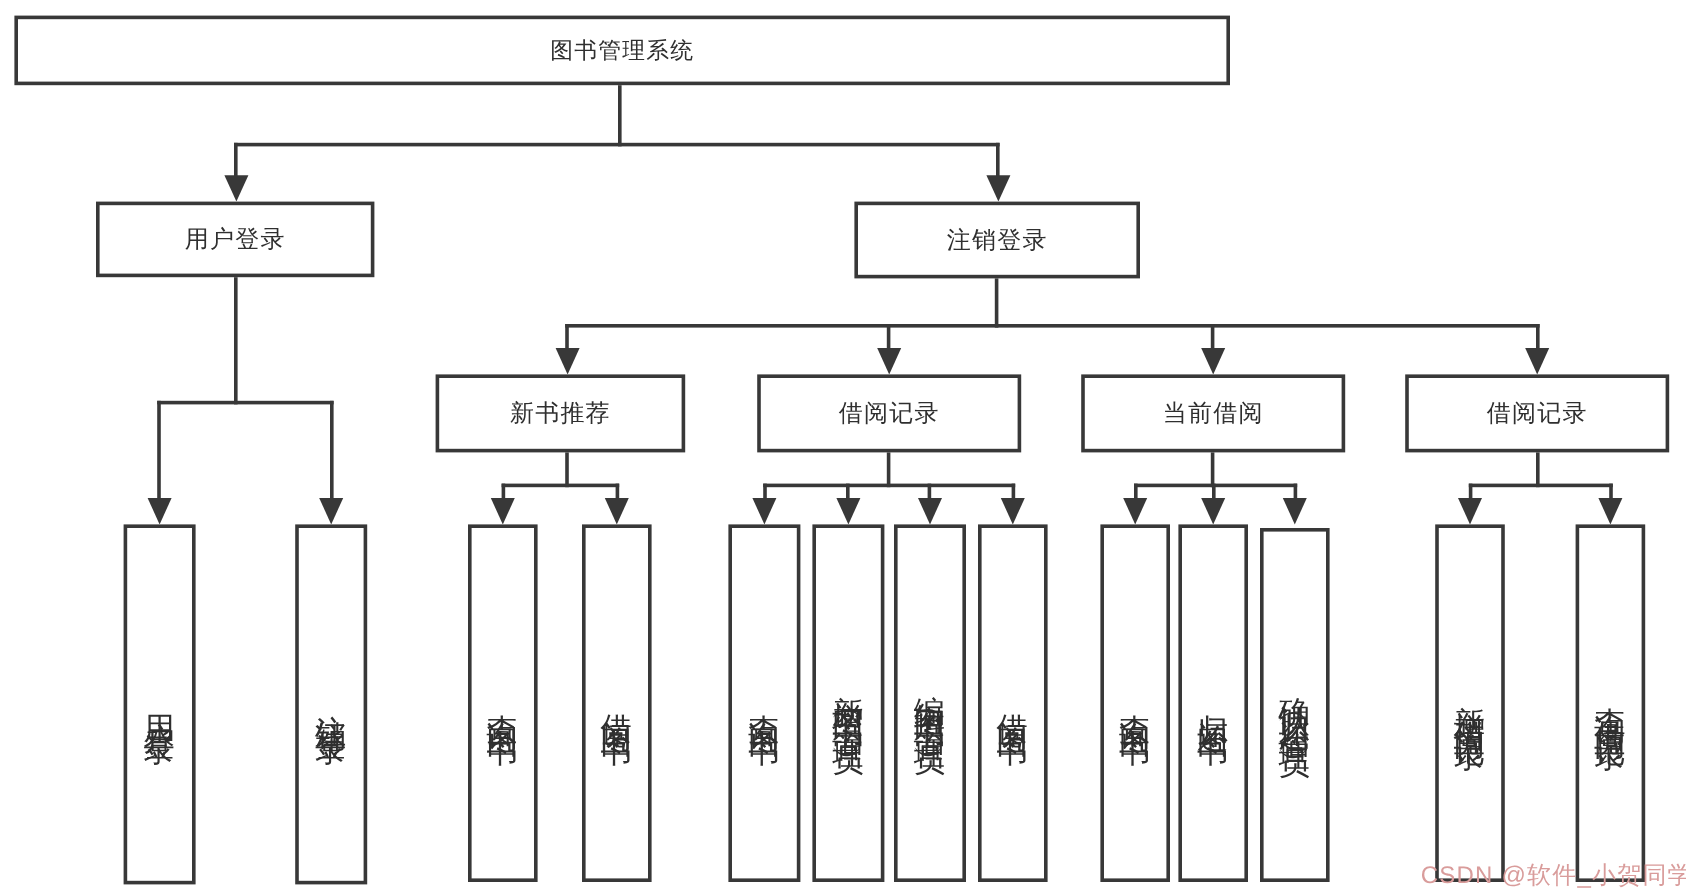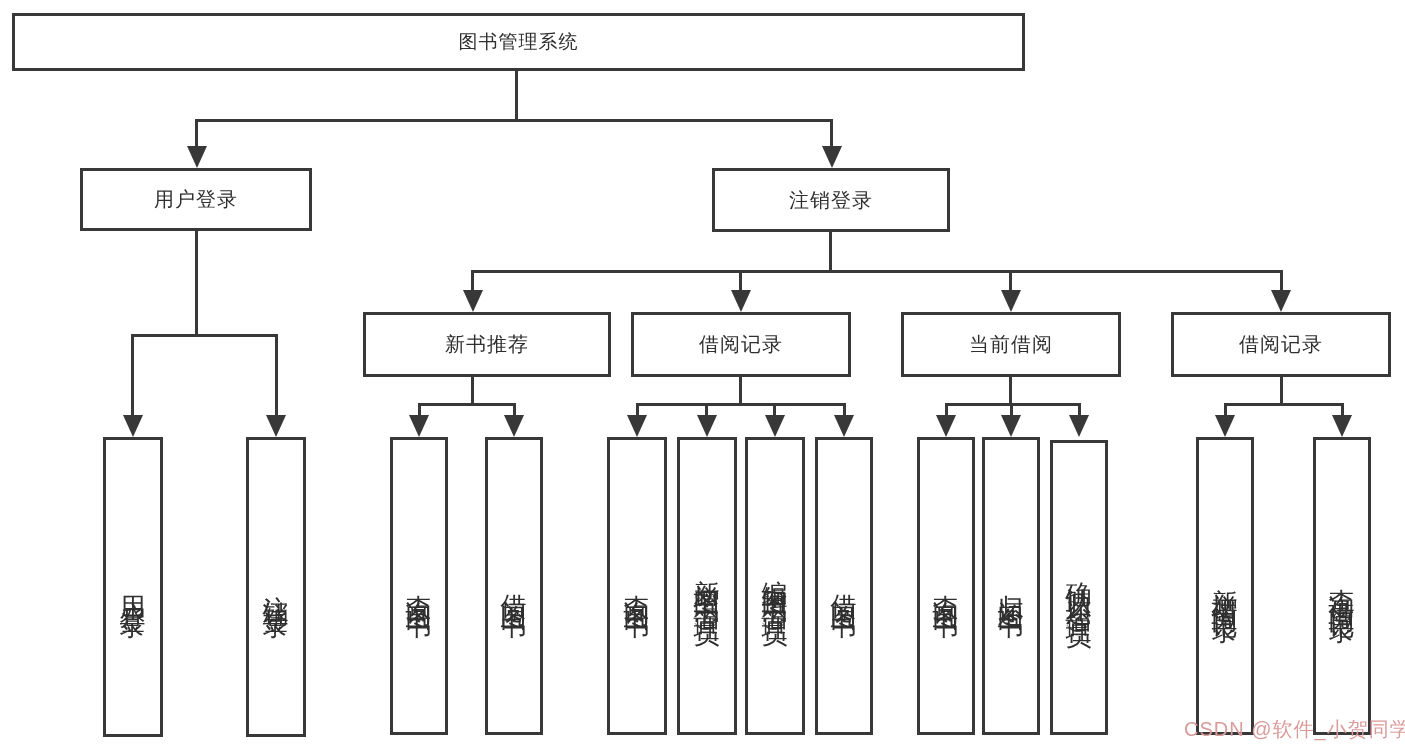--- a/index.html
+++ b/index.html
@@ -92,21 +92,21 @@
   <div class="line hline" style="left:471px; top:270px; width:812px;"></div>
   <div class="line vline" style="left:471px; top:270px; height:22px;"></div>
   <div class="arrow" style="left:463px; top:290px;"></div>
   <div class="line vline" style="left:739px; top:270px; height:22px;"></div>
   <div class="arrow" style="left:731px; top:290px;"></div>
   <div class="line vline" style="left:1009px; top:270px; height:22px;"></div>
   <div class="arrow" style="left:1001px; top:290px;"></div>
   <div class="line vline" style="left:1280px; top:270px; height:22px;"></div>
   <div class="arrow" style="left:1271px; top:290px;"></div>
 
-  <div class="box" style="left:363px; top:312px; width:248px; height:65px;">
+  <div class="box" style="left:363px; top:312px; width:208px; height:65px;">
     <span class="hlabel">新书推荐</span>
   </div>
   <div class="box" style="left:631px; top:312px; width:220px; height:65px;">
     <span class="hlabel">借阅记录</span>
   </div>
   <div class="box" style="left:1171px; top:312px; width:220px; height:65px;">
     <span class="hlabel">借阅记录</span>
   </div>
   <div class="box" style="left:901px; top:312px; width:220px; height:65px;">
     <span class="hlabel">当前借阅</span>

